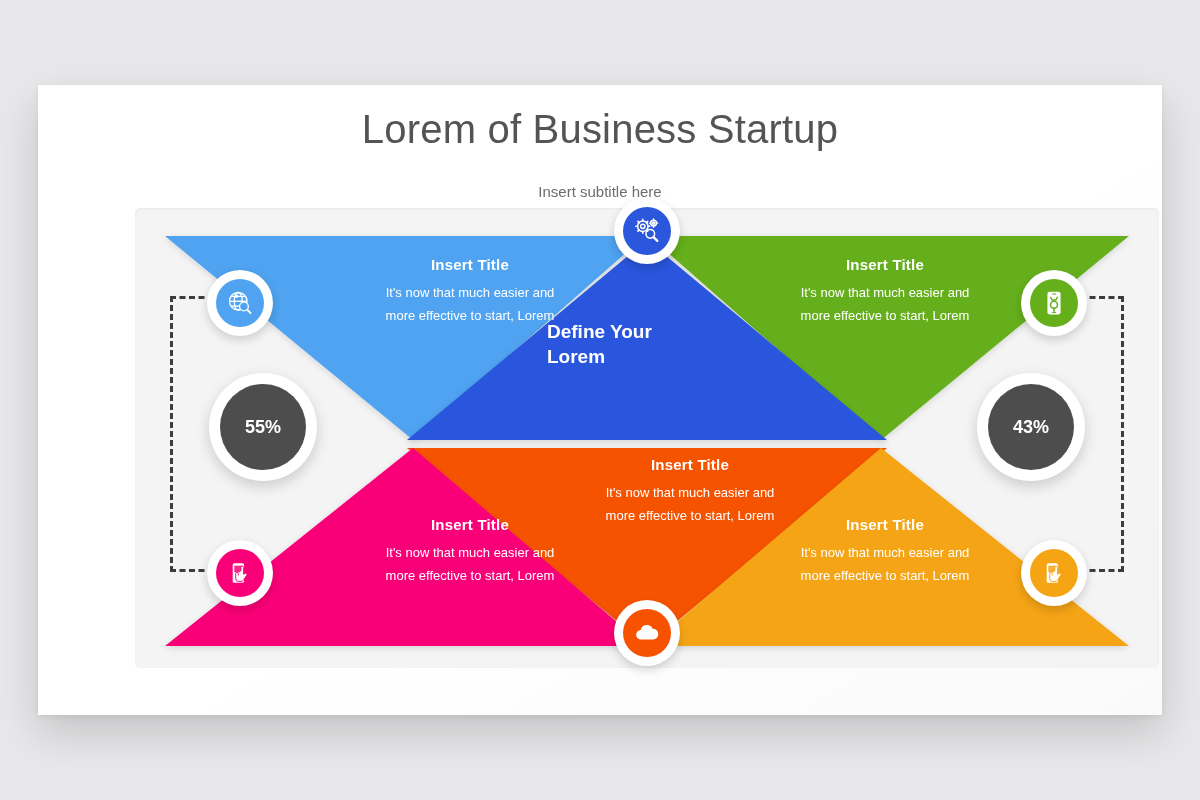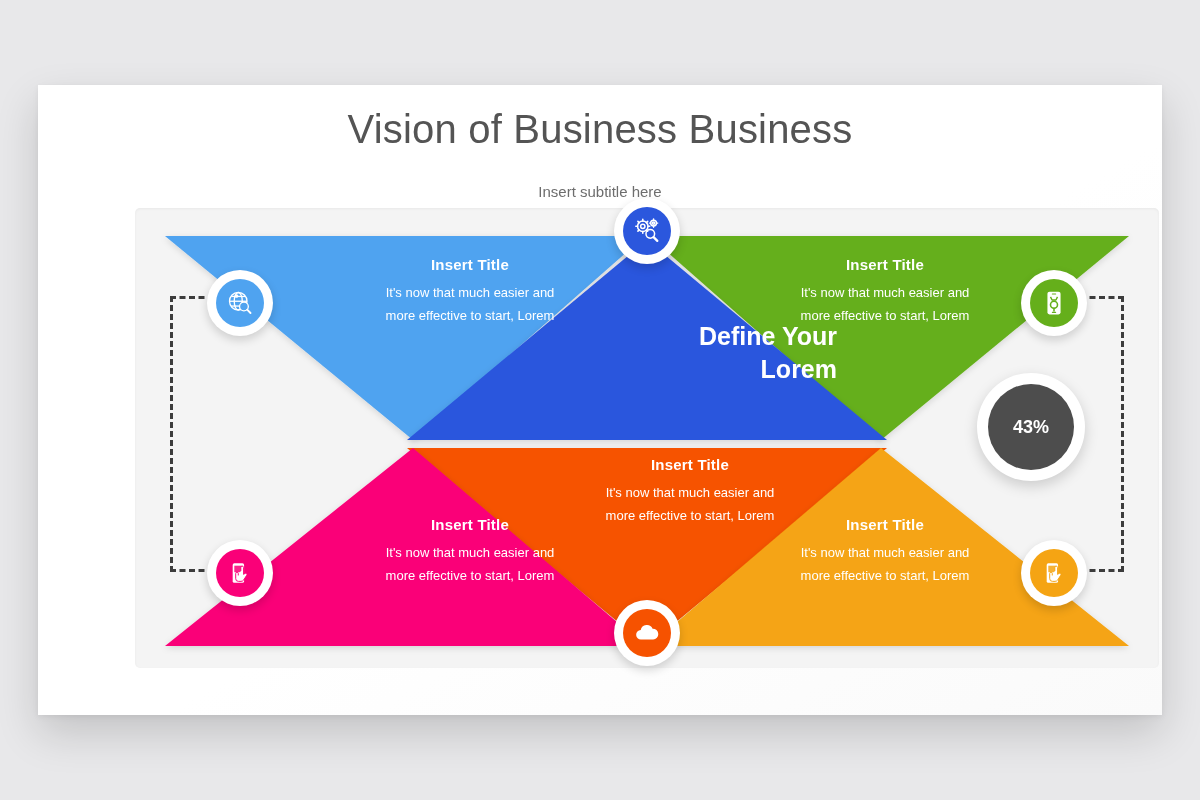--- a/index.html
+++ b/index.html
@@ -90,23 +90,23 @@
   .tt-top-right  { left: 610px; top: 48px;  width: 280px; }
   .tt-bottom-left{ left: 195px; top: 308px; width: 280px; }
   .tt-bottom-right{left: 610px; top: 308px; width: 280px; }
   .tt-bottom-center { left: 410px; top: 248px; width: 290px; }
 
   .center-label {
     position: absolute;
     left: 412px;
     top: 112px;
     width: 290px;
-    text-align: right;
+    text-align: left;
     color: #fff;
-    font-size: 25px;
+    font-size: 19px;
     font-weight: bold;
     line-height: 1.3;
     pointer-events: none;
   }
 
   
   .badge {
     position: absolute;
     width: 66px;
     height: 66px;
@@ -160,21 +160,21 @@
     height: 270px;
   }
   .bracket-left  { left: 35px;  top: 88px; border-right: none; }
   .bracket-right { right: 35px; top: 88px; border-left: none; }
 </style>
 </head>
 <body>
 
 <div class="slide">
 
-  <div class="slide-title">Vision of Business Business</div>
+  <div class="slide-title">Lorem of Business Startup</div>
   <div class="slide-subtitle">Insert subtitle here</div>
 
   <div class="panel">
 
     <div class="stage">
       <svg width="1024" height="460" viewBox="0 0 1024 460" xmlns="http://www.w3.org/2000/svg">
 
         <defs>
           <filter id="sh" x="-20%" y="-20%" width="140%" height="140%">
             <feDropShadow dx="0" dy="2" stdDeviation="3" flood-color="#000000" flood-opacity="0.13"></feDropShadow>
@@ -236,20 +236,23 @@
         <div>It's now that much easier and</div>
         <div>more effective to start, Lorem</div>
       </div>
     </div>
 
     <div class="center-label">
       <div>Define Your</div>
       <div>Lorem</div>
     </div>
 
+    <div class="pct" style="left:74px; top:165px;">
+      <div class="inner">55%</div>
+    </div>
     <div class="pct" style="right:74px; top:165px;">
       <div class="inner">43%</div>
     </div>
 
     <div class="badge" style="left:72px; top:62px;">
       <div class="disc" style="background:#4FA3F0;">
         <svg width="28" height="28" viewBox="0 0 32 32" fill="none" stroke="#ffffff" stroke-width="1.5">
           <circle cx="14" cy="14" r="10"></circle>
           <ellipse cx="14" cy="14" rx="4.6" ry="10"></ellipse>
           <line x1="4" y1="14" x2="24" y2="14"></line>

